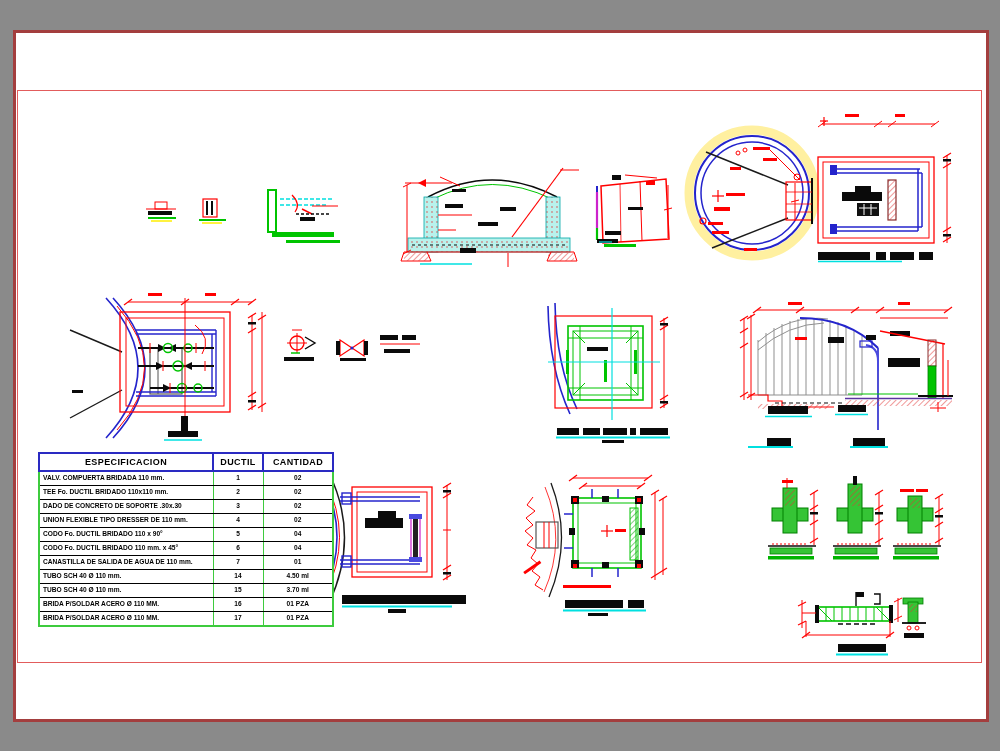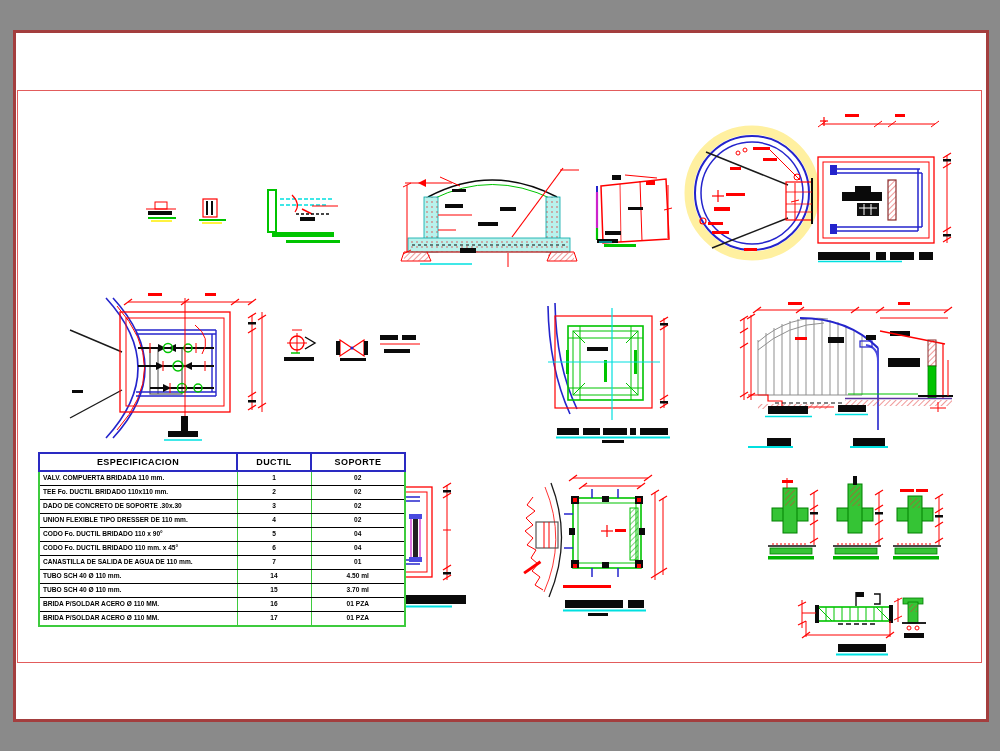--- a/index.html
+++ b/index.html
@@ -5,21 +5,21 @@
   html,body{margin:0;padding:0;background:#8a8a8a;}
   .stage{position:relative;width:1000px;height:751px;background:#8a8a8a;overflow:hidden;
          font-family:"Liberation Sans",sans-serif;}
   .sheet{position:absolute;left:13px;top:30px;width:976px;height:692px;background:#fff;
          border:3px solid #a33e3e;box-sizing:border-box;}
   .inner-frame{position:absolute;left:17px;top:90px;width:965px;height:573px;
          border:1.5px solid #e25c5c;box-sizing:border-box;}
   .drawing-svg{position:absolute;left:0;top:0;}
   table.spec{position:absolute;left:38px;top:452px;border-collapse:collapse;table-layout:fixed;}
   table.spec th{border:2px solid #2a2ac2;background:#fff;color:#000;font-size:9px;
-         font-weight:bold;letter-spacing:.4px;padding:2px 18px;height:12px;}
+         font-weight:bold;letter-spacing:.4px;padding:2px 6px;height:12px;}
   table.spec td{border-top:1px solid #000;border-bottom:1px solid #000;
          border-left:1.5px solid #3ecb3e;border-right:1.5px solid #3ecb3e;
          background:#fff;color:#000;font-size:6.6px;font-weight:bold;line-height:1;
          padding:2px 3px;height:9px;white-space:nowrap;overflow:hidden;}
   table.spec tbody{border:2px solid #3ecb3e;}
   table.spec td:nth-child(1){width:160px;text-align:left;}
   table.spec td:nth-child(2){width:36px;text-align:center;}
   table.spec td:nth-child(3){width:56px;text-align:center;}
   table.spec th:nth-child(1){width:160px;}
   table.spec th:nth-child(2){width:36px;}
@@ -594,21 +594,21 @@
     <g>
       <path d="M318,480 l4,8 l6,-12" fill="none" stroke="#00c400" stroke-width="2"></path>
     </g>
   </svg>
 
   <table class="spec">
     <thead>
       <tr>
           <th>ESPECIFICACION</th>
           <th>DUCTIL</th>
-          <th>SOPORTE</th>
+          <th>CANTIDAD</th>
         </tr>
     </thead>
     <tbody>
         <tr>
           <td>VALV. COMPUERTA BRIDADA 110 mm.</td>
           <td>1</td>
           <td>02</td>
         </tr>
         <tr>
           <td>TEE Fo. DUCTIL BRIDADO 110x110 mm.</td>

